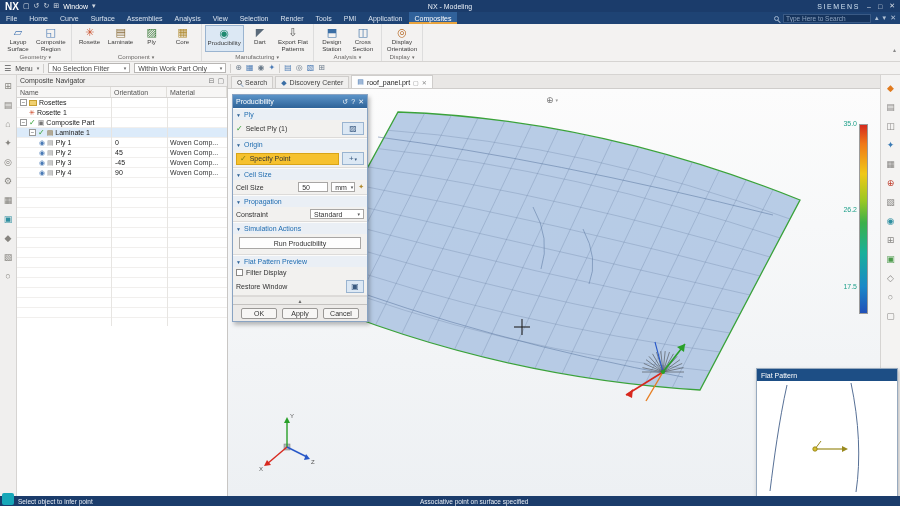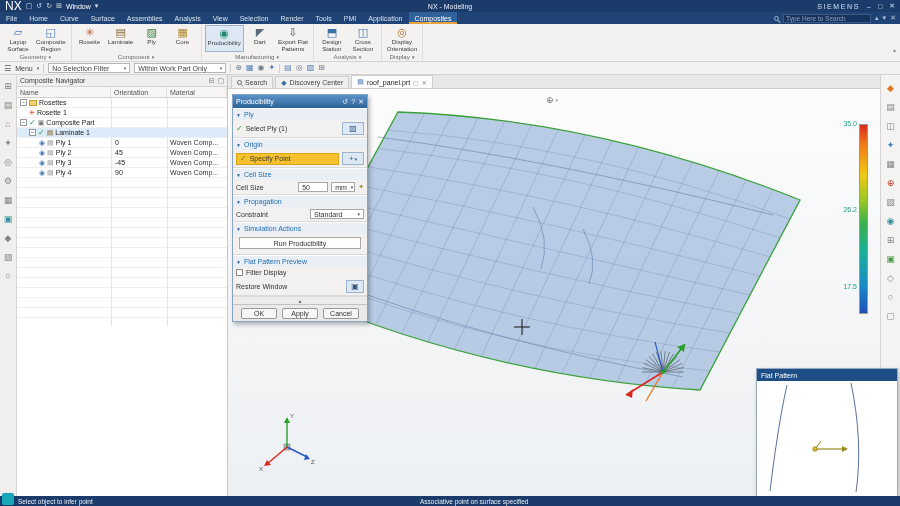--- a/index.html
+++ b/index.html
@@ -1,21 +1,21 @@
 <!DOCTYPE html>
 <html><head>
 <meta charset="utf-8">
 <style>
 *{margin:0;padding:0;box-sizing:border-box}
 html,body{width:900px;height:506px;background:#ddd}
 .app{position:relative;width:900px;height:506px;font-family:"Liberation Sans","DejaVu Sans",sans-serif;font-size:7px;color:#333;background:#e8e6e4;overflow:hidden}
 
 
 .titlebar{position:absolute;left:0;top:0;width:100%;height:12px;background:#1b3c6b;color:#fff;display:flex;align-items:center;gap:4px;padding:0 5px;z-index:20}
-.titlebar .app-logo{font-weight:normal;font-size:12px}
+.titlebar .app-logo{font-weight:bold;font-size:10px}
 .tb-ico{opacity:.8;font-size:7px}
 .tb-title{position:absolute;left:50%;transform:translateX(-50%);color:#e8eef6}
 .tb-right{margin-left:auto;display:flex;gap:7px;align-items:center}
 .brand{letter-spacing:1.6px;font-size:7px;color:#cfe0f0}
 
 
 .menubar{position:absolute;left:0;top:12px;width:100%;height:12px;background:#1e4374;display:flex;align-items:stretch;color:#d8e2ee;z-index:20}
 .mtab{padding:0 6px;display:flex;align-items:center;cursor:default}
 .mtab.active{background:#30619a;box-shadow:inset 0 -2px 0 #e8a33d;color:#fff}
 .msearch{margin-left:auto;display:flex;align-items:center;gap:4px;padding-right:4px}

